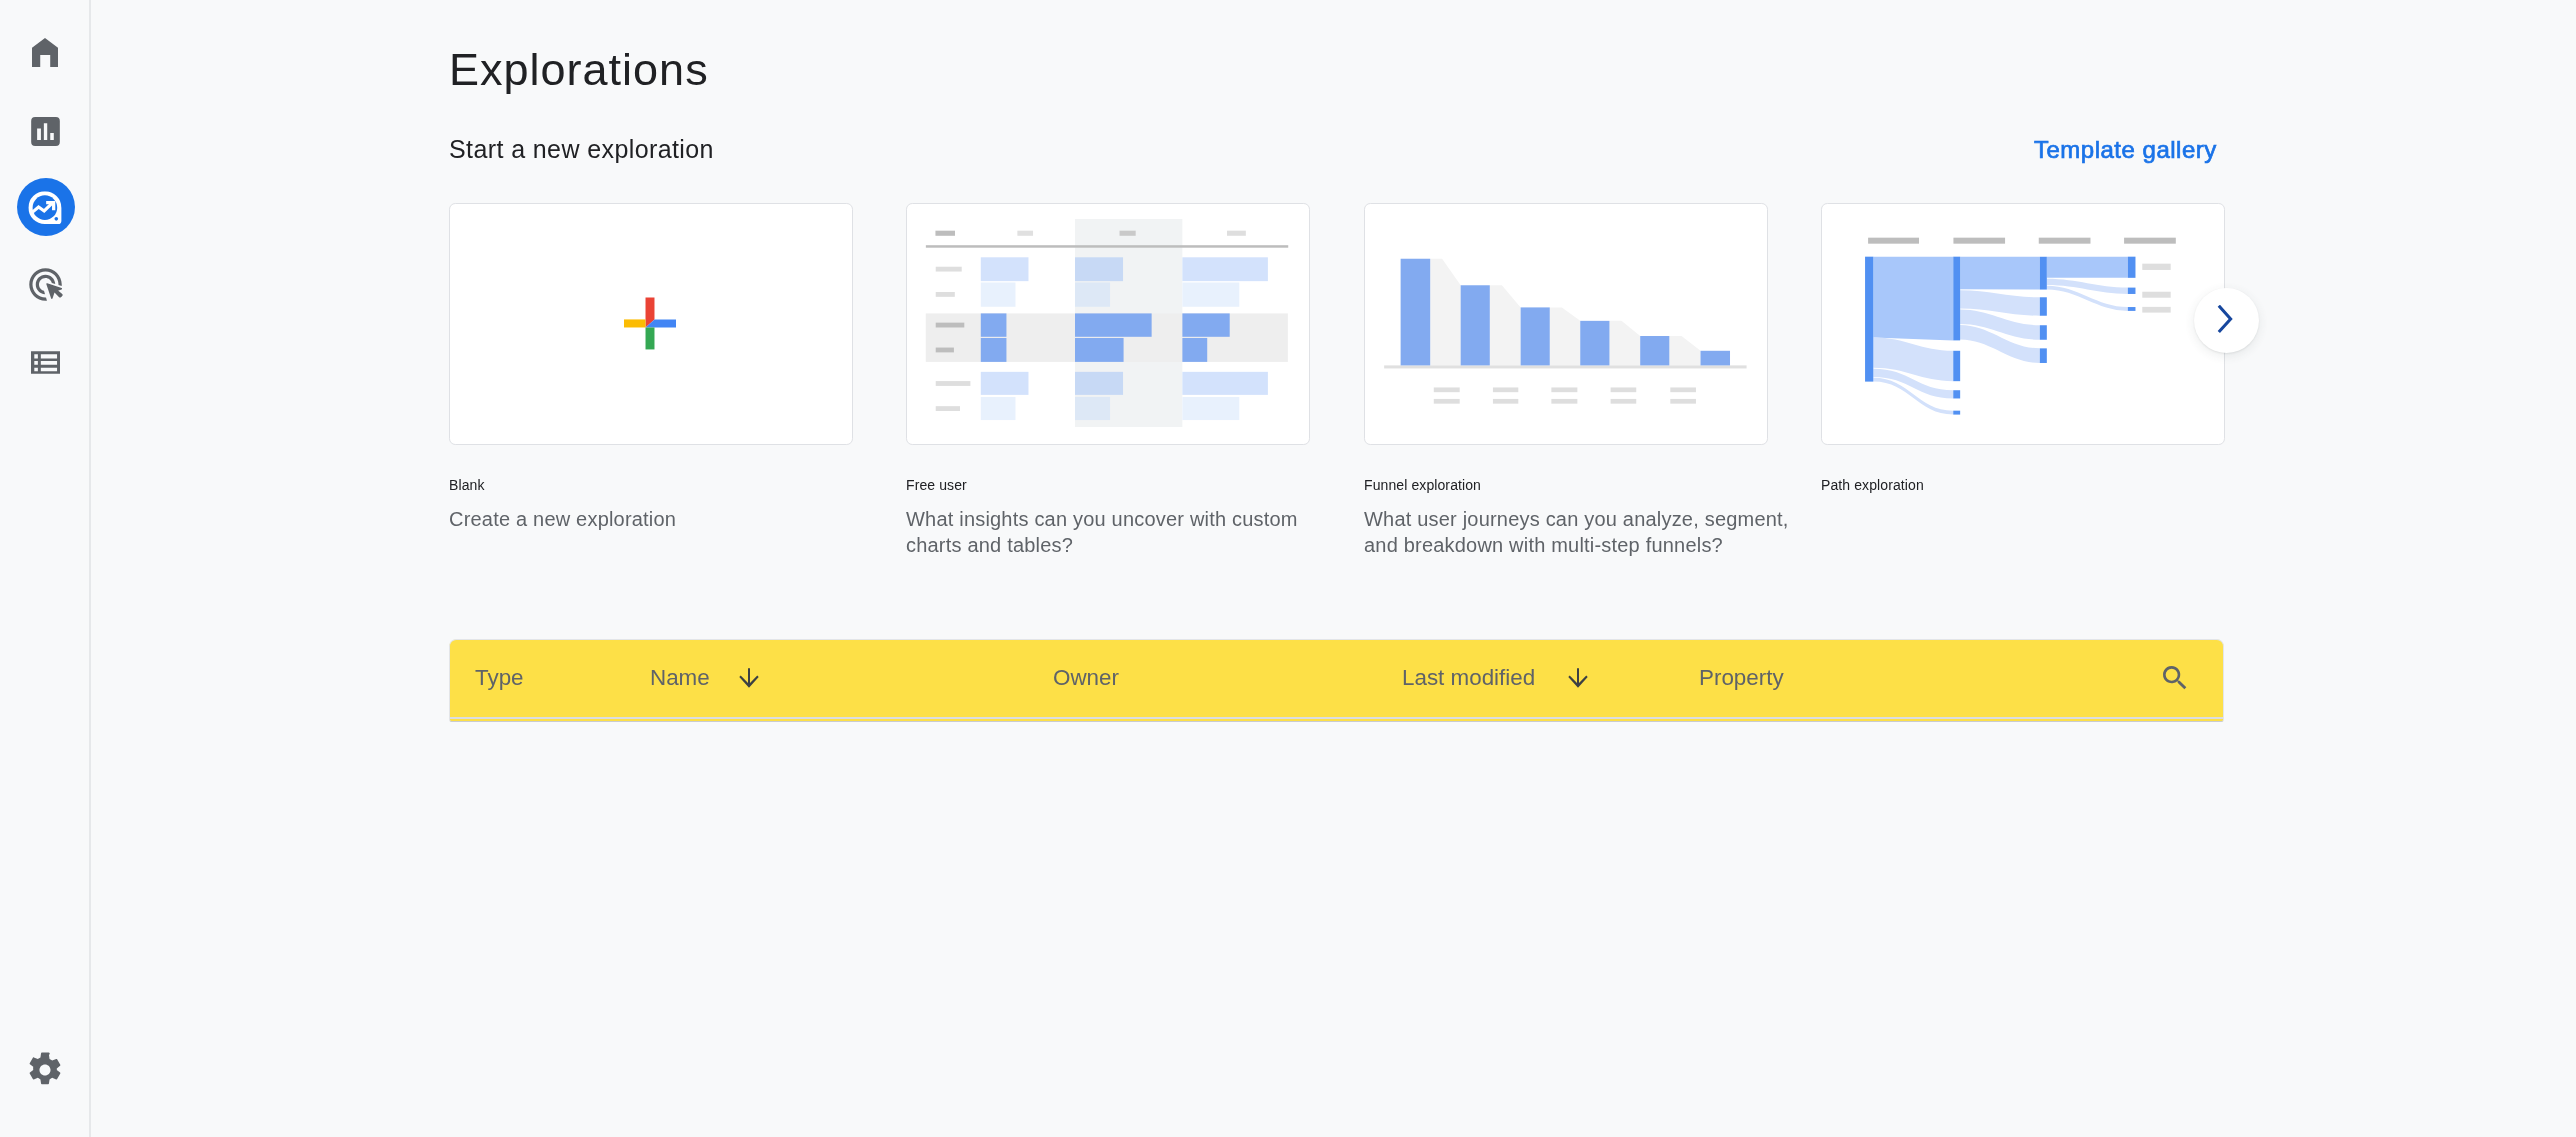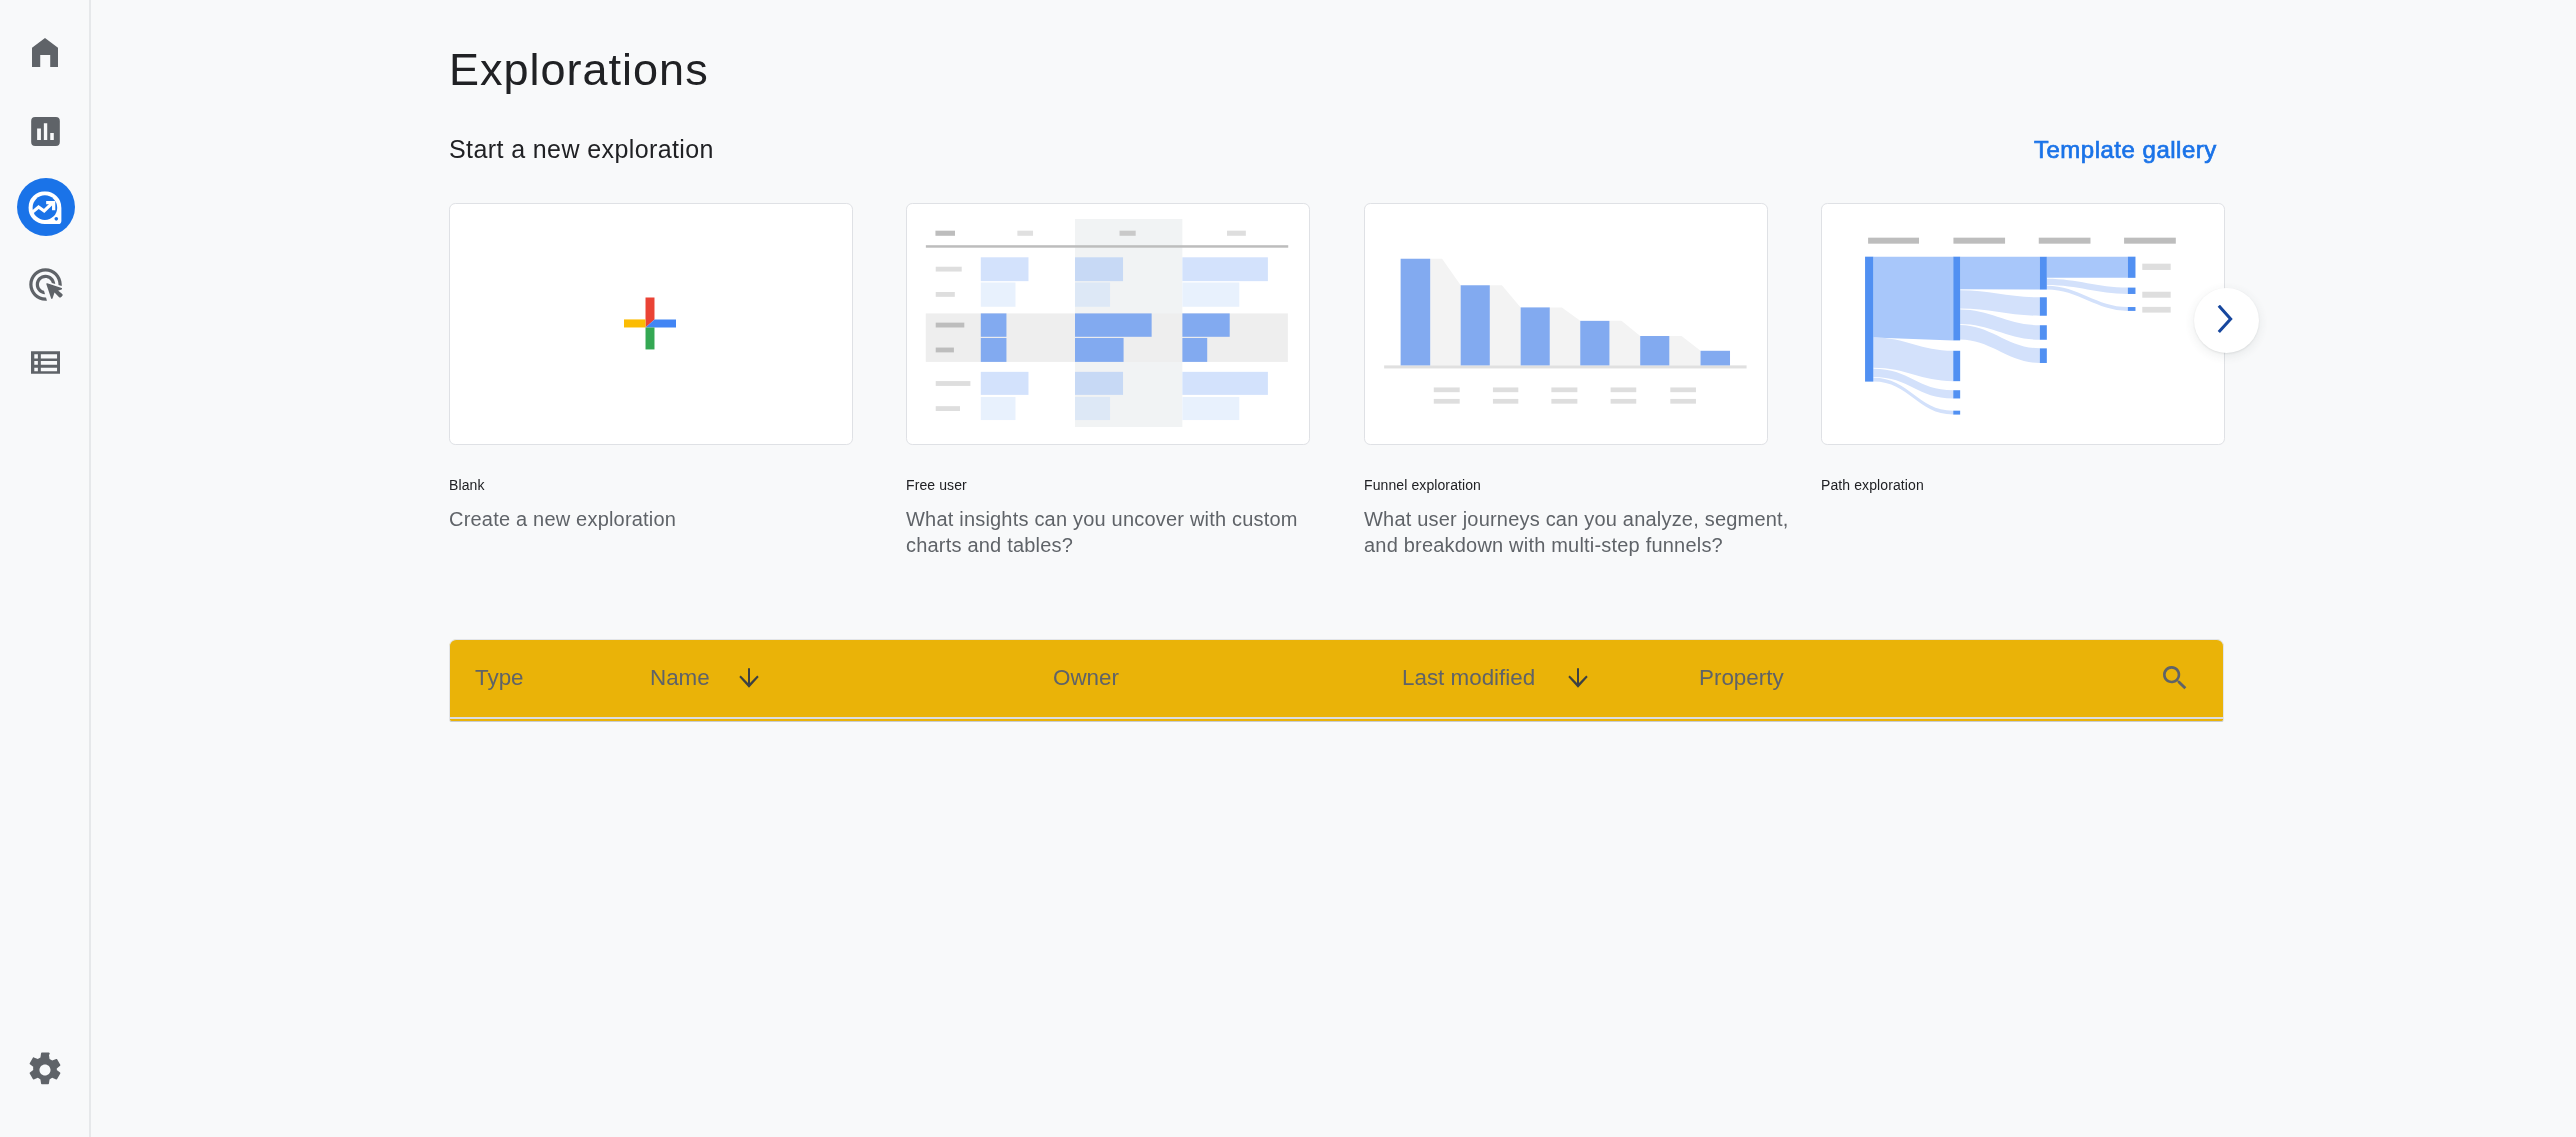--- a/index.html
+++ b/index.html
@@ -73,21 +73,21 @@
     position:absolute;left:1745px;top:85px;
     width:65px;height:65px;border-radius:50%;
     background:#fff;
     box-shadow:0 0.9px 1.8px rgba(60,64,67,.10),0 2.7px 9px 1.8px rgba(60,64,67,.07);
     display:flex;align-items:center;justify-content:center;cursor:pointer;
   }
 
   
   .table-wrap{
     position:absolute;left:358px;top:639px;width:1775px;height:83px;
-    background:#eab308;border:1.8px solid #e3e5e8;border-bottom-color:#c9ccd0;box-sizing:border-box;
+    background:#fde047;border:1.8px solid #e3e5e8;border-bottom-color:#c9ccd0;box-sizing:border-box;
     border-radius:7.2px 7.2px 2.7px 2.7px;
   }
   .table-divider{
     position:absolute;left:0;top:77px;width:100%;height:1.8px;background:#dbdde0;
   }
   .th{position:absolute;top:0;height:76px;display:flex;align-items:center;
       font-size:22.4px;color:#5f6368;white-space:nowrap;cursor:pointer;}
   .th .lbl{display:block;}
   .sort-arrow{margin-left:27px;display:flex;align-items:center;}
   .search-btn{position:absolute;left:1709px;top:22.4px;cursor:pointer;}

